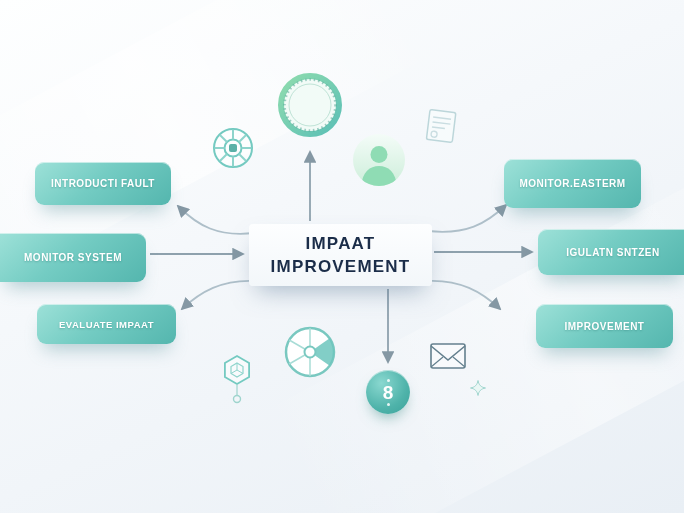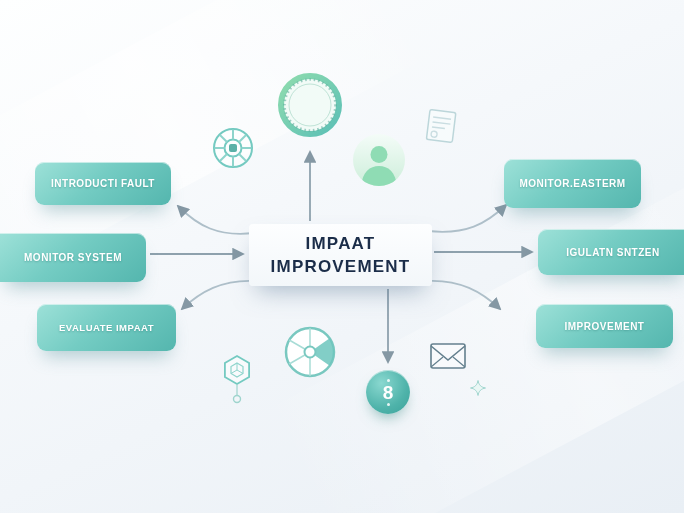--- a/index.html
+++ b/index.html
@@ -29,21 +29,21 @@
     border-radius: 9px;
     background: linear-gradient(140deg, #9de1d8 0%, #74ccc3 45%, #54b6ae 100%);
     box-shadow: 0 12px 18px -7px rgba(96,150,160,.45), inset 0 1px 0 rgba(255,255,255,.55);
     color: #ffffff; font-weight: bold; font-size: 10px;
     letter-spacing: .5px; text-transform: uppercase;
     text-shadow: 0 1px 2px rgba(35,105,100,.35);
     padding: 4px 8px; line-height: 13px;
   }
   .n-tl { left: 35px;  top: 162px; width: 136px; height: 43px; }
   .n-ml { left: 0px;   top: 233px; width: 146px; height: 49px; border-top-left-radius: 0; border-bottom-left-radius: 0; }
-  .n-bl { left: 37px;  top: 304px; width: 139px; height: 47px; font-size: 9.5px; }
+  .n-bl { left: 37px;  top: 304px; width: 139px; height: 40px; font-size: 9.5px; }
   .n-tr { left: 504px; top: 159px; width: 137px; height: 49px; }
   .n-mr { left: 538px; top: 229px; width: 150px; height: 46px; border-top-right-radius: 0; border-bottom-right-radius: 0; }
   .n-br { left: 503px; top: 304px; width: 137px; height: 44px; margin-left: 33px; }
 
   .center-box {
     position: absolute; left: 249px; top: 224px; width: 183px; height: 62px;
     background: linear-gradient(180deg, #fdfeff 0%, #f3f7fa 100%);
     border-radius: 4px;
     box-shadow: 0 12px 24px -8px rgba(90,120,150,.5);
     display: flex; flex-direction: column; align-items: center; justify-content: center;

